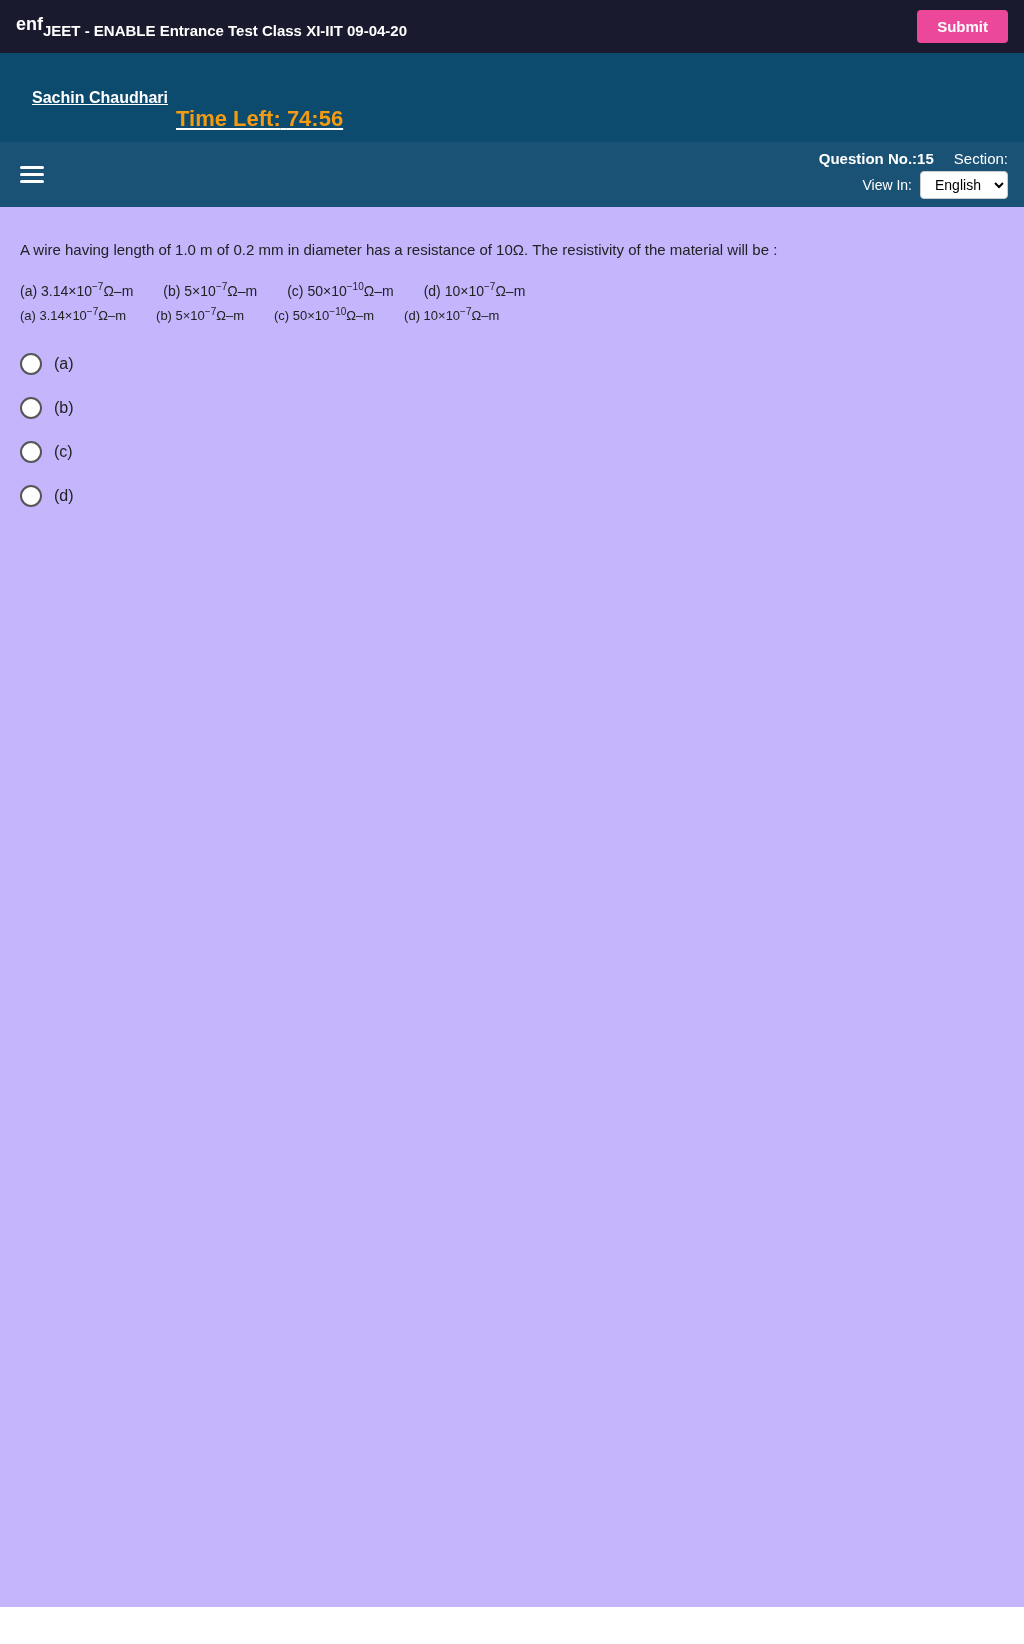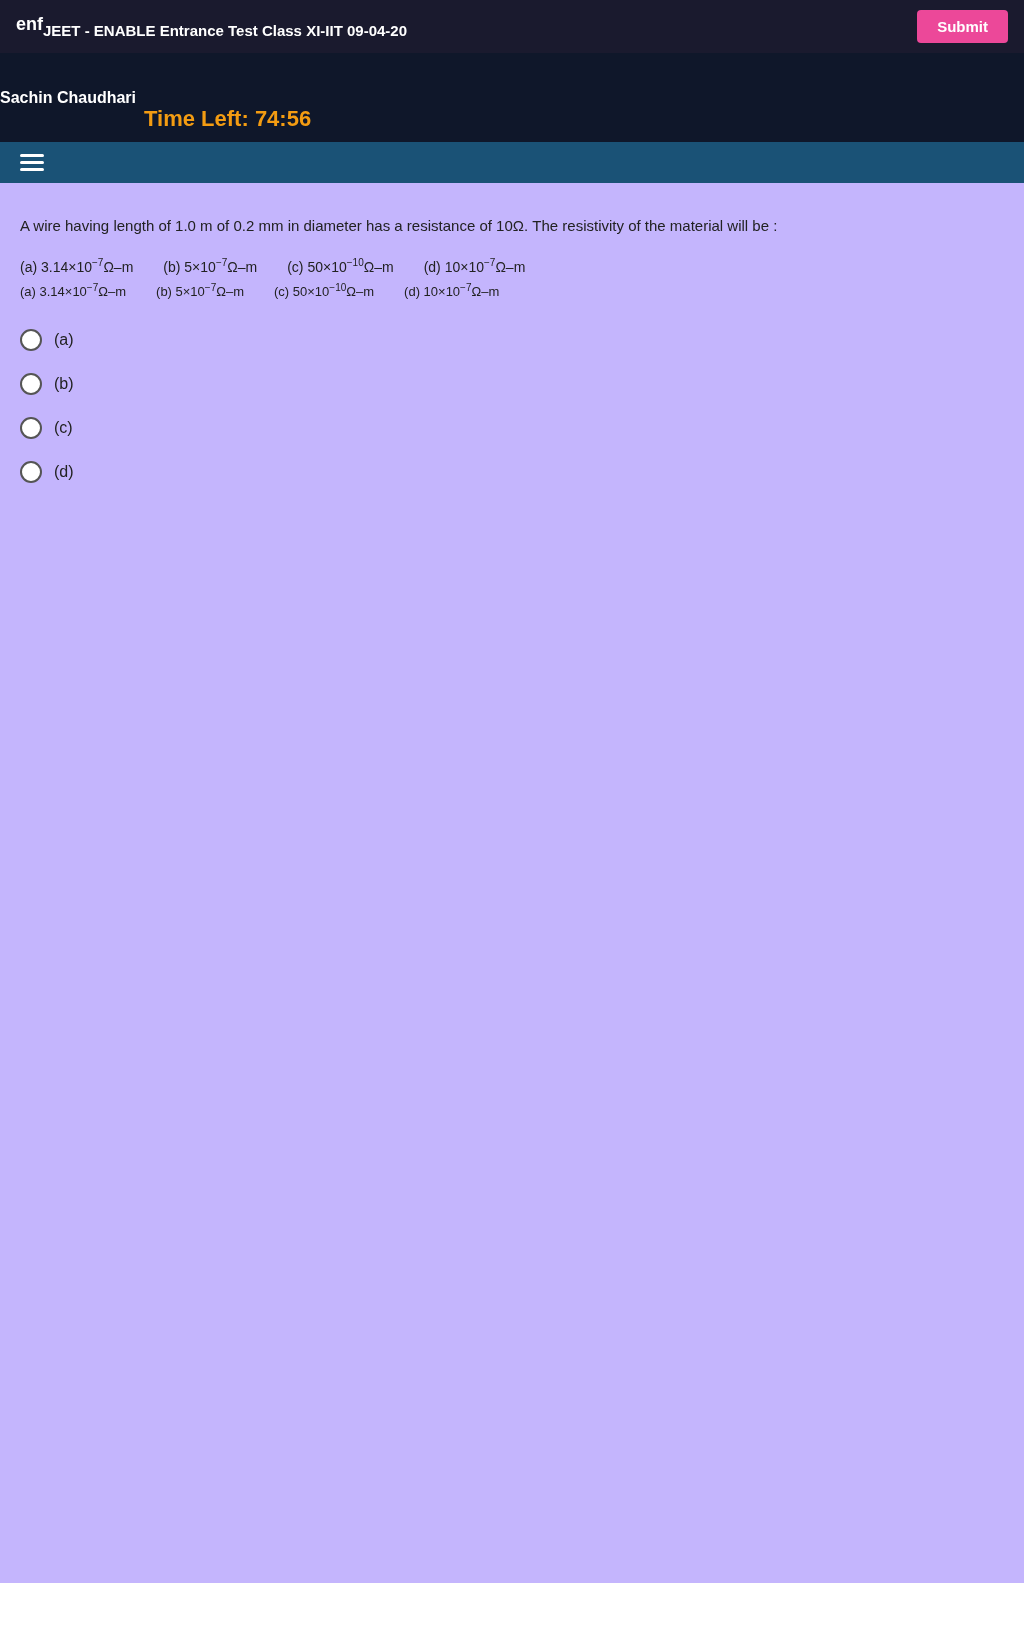--- a/index.html
+++ b/index.html
@@ -48,26 +48,27 @@
       color: #fff;
       border: none;
       padding: 8px 20px;
       border-radius: 4px;
       font-size: 15px;
       font-weight: bold;
       cursor: pointer;
     }
 
     .header-user {
-      background: #0f172a;
-      color: #fff;
-      padding: 10px 0;
+      background: #0c4a6e;
+      color: #fff;
+      padding: 10px 32px;
       display: flex;
       align-items: center;
       gap: 8px;
+      text-decoration: underline;
     }
 
     .user-name {
       font-weight: bold;
       font-size: 16px;
       color: #fff;
     }
 
     .time-left {
       font-size: 22px;
@@ -235,20 +236,33 @@
     <span>Time Left:</span>
     <span>74:56</span>
   </span>
 </div>
 
 <div class="question-bar">
   <div class="hamburger-menu">
     <div class="hamburger-line"></div>
     <div class="hamburger-line"></div>
     <div class="hamburger-line"></div>
+  </div>
+  <div class="question-bar-right">
+    <div class="question-info">
+      <span class="question-no">Question No.:15</span>
+      <span class="section-label">Section:</span>
+    </div>
+    <div class="view-in-row">
+      <span>View In:</span>
+      <select class="view-in-select">
+        <option>English</option>
+        <option>Hindi</option>
+      </select>
+    </div>
   </div>
 </div>
 
 <div class="content-area">
 
   <div class="question-text">
     A wire having length of 1.0 m of 0.2 mm in diameter has a resistance of 10Ω. The resistivity of the material will be :
   </div>
 
   <div class="options-row">

